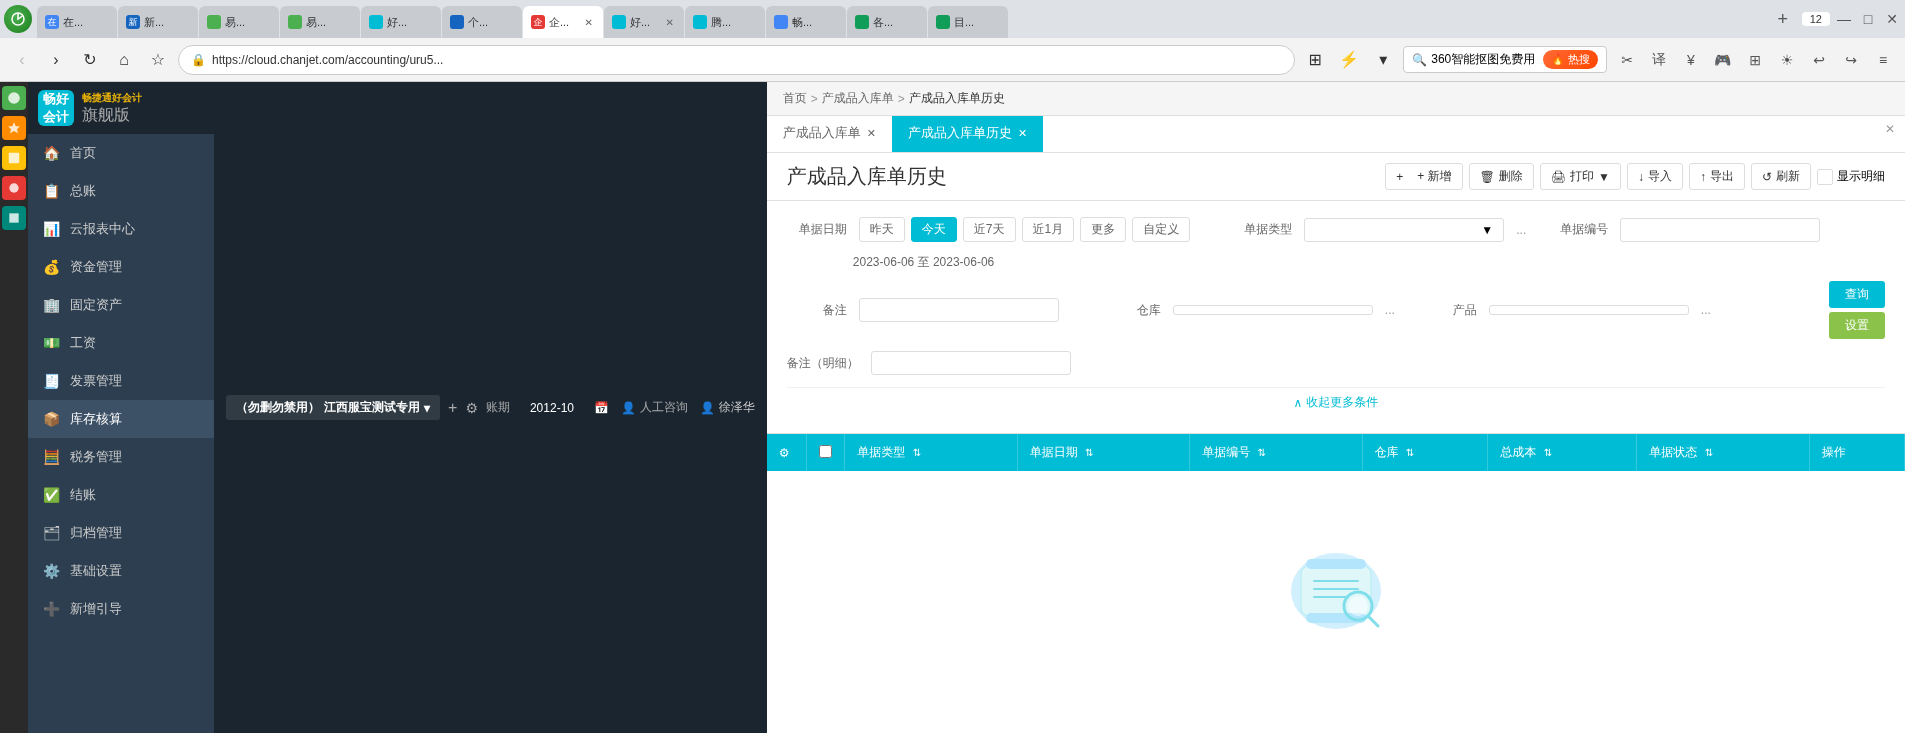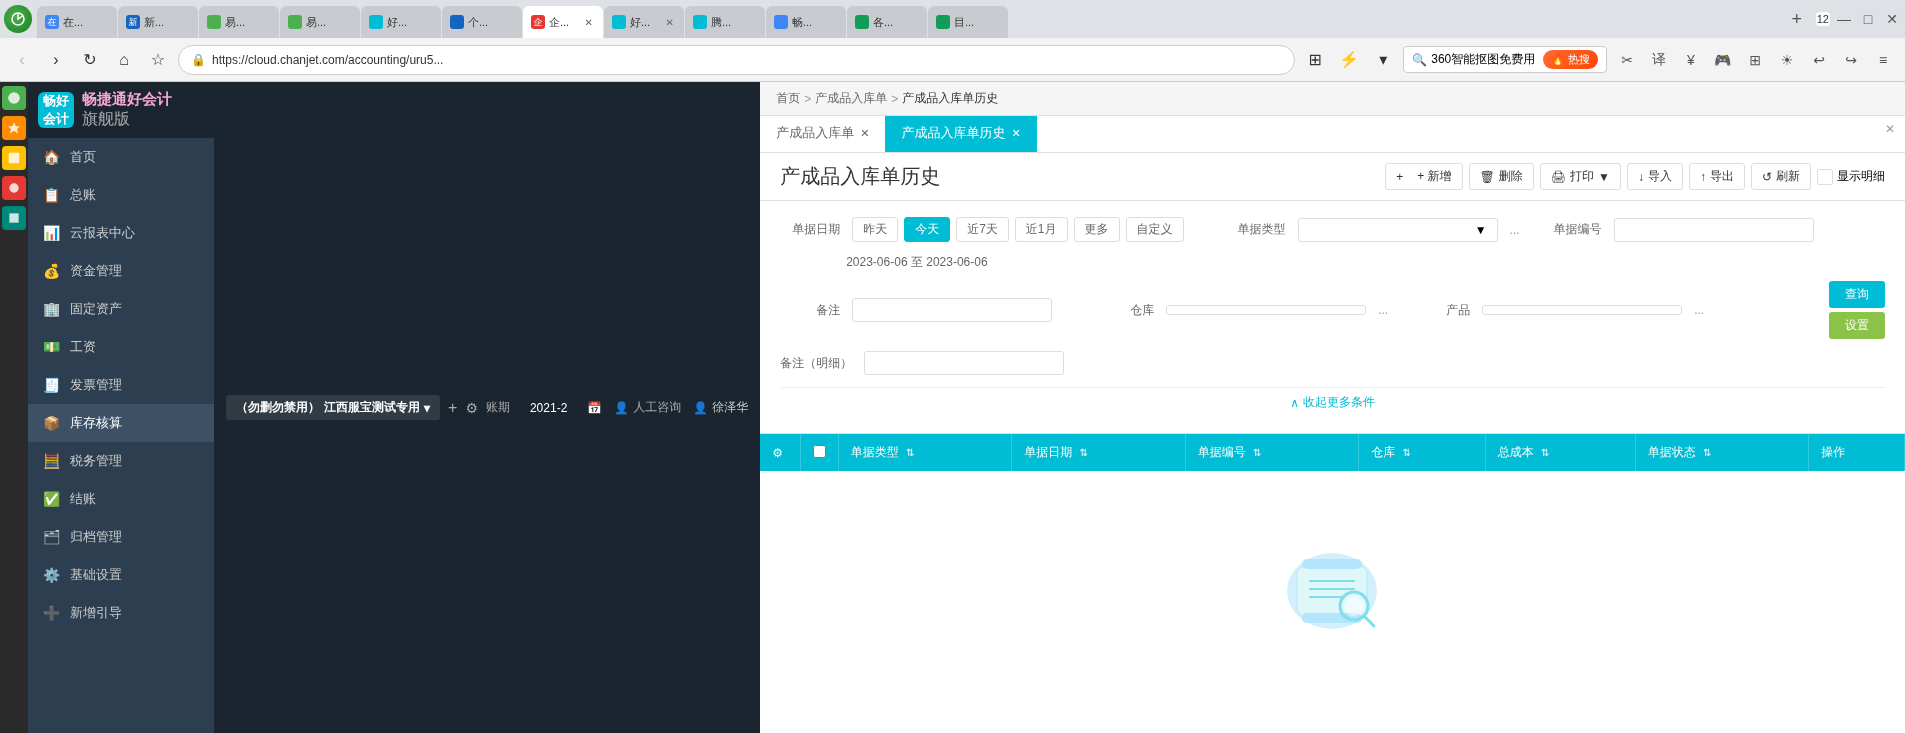--- a/index.html
+++ b/index.html
@@ -11,21 +11,21 @@
     
     .tab-bar { display: flex; align-items: center; background: #dee1e6; height: 38px; padding: 0 4px; gap: 1px; }
     .tab-bar-left { display: flex; align-items: center; gap: 4px; margin-right: 4px; }
     .browser-logo { width: 28px; height: 28px; border-radius: 50%; background: radial-gradient(circle at 40% 40%, #4caf50, #1a7f1a); display: flex; align-items: center; justify-content: center; color: white; font-size: 14px; font-weight: bold; }
     .tabs-container { display: flex; flex: 1; align-items: flex-end; overflow: hidden; height: 38px; }
     .tab { display: flex; align-items: center; padding: 0 8px; height: 32px; background: #c8cbd0; border-radius: 6px 6px 0 0; font-size: 11px; color: #333; cursor: pointer; min-width: 80px; max-width: 160px; gap: 4px; margin-right: 1px; white-space: nowrap; overflow: hidden; }
     .tab.active { background: white; color: #333; }
     .tab-icon { width: 14px; height: 14px; border-radius: 2px; flex-shrink: 0; }
     .tab-close { margin-left: auto; color: #666; font-size: 10px; cursor: pointer; padding: 2px; }
     .tab-add { width: 28px; height: 28px; display: flex; align-items: center; justify-content: center; cursor: pointer; color: #555; font-size: 18px; }
-    .tab-count { background: white; border-radius: 4px; padding: 1px 1px; font-size: 11px; color: #333; margin-left: 4px; }
+    .tab-count { background: white; border-radius: 4px; padding: 1px 8px; font-size: 11px; color: #333; margin-left: 4px; }
     .tab-bar-right { display: flex; align-items: center; gap: 6px; margin-left: 4px; }
     .win-btn { width: 18px; height: 18px; display: flex; align-items: center; justify-content: center; cursor: pointer; color: #555; font-size: 14px; }
     .win-close { color: #555; }
 
     
     .address-bar { display: flex; align-items: center; background: #f3f3f3; padding: 4px 8px; gap: 6px; height: 44px; border-bottom: 1px solid #ccc; }
     .nav-btn { width: 28px; height: 28px; display: flex; align-items: center; justify-content: center; cursor: pointer; color: #333; font-size: 16px; border-radius: 50%; }
     .nav-btn.disabled { color: #bbb; cursor: default; }
     .address-input { flex: 1; height: 30px; border: 1px solid #ccc; border-radius: 20px; padding: 0 12px; font-size: 12px; background: white; display: flex; align-items: center; gap: 6px; }
     .address-input .lock-icon { color: #4caf50; font-size: 12px; }
@@ -45,21 +45,21 @@
     .icon-sidebar-item.orange { background: #ff8c00; }
     .icon-sidebar-item.yellow { background: #ffc107; }
     .icon-sidebar-item.red { background: #e53935; }
     .icon-sidebar-item.teal { background: #00897b; }
     .icon-sidebar-item svg { width: 14px; height: 14px; fill: white; }
 
     
     .nav-sidebar { width: 186px; background: #2c3e50; display: flex; flex-direction: column; }
     .nav-header { background: #1a252f; padding: 8px 10px; display: flex; align-items: center; gap: 8px; cursor: pointer; }
     .nav-header-icon { width: 36px; height: 36px; background: #00bcd4; border-radius: 6px; display: flex; align-items: center; justify-content: center; color: white; font-size: 10px; font-weight: bold; }
-    .nav-header-text { color: #f9a8d4; font-size: 15px; font-weight: bold; text-align: right; }
+    .nav-header-text { color: #eab308; font-size: 10px; font-weight: bold; text-align: right; }
     .nav-header-sub { color: #aaa; font-size: 16px; }
     .nav-item { display: flex; align-items: center; padding: 10px 16px; cursor: pointer; color: #ccc; font-size: 13px; gap: 10px; }
     .nav-item.active { background: #3d5166; color: white; }
     .nav-item-icon { width: 16px; height: 16px; display: flex; align-items: center; justify-content: center; font-size: 14px; }
 
     
     .main-content { flex: 1; background: #f5f5f5; display: flex; flex-direction: row; overflow: hidden; justify-content: space-between; }
 
     
     .content-header { background: white; border-bottom: 1px solid #e0e0e0; padding: 0; display: flex; flex-direction: column; }
@@ -344,21 +344,21 @@
         <div class="account-header-left">
           <div class="account-name">
             <span>（勿删勿禁用）</span>
             <span>江西服宝测试专用</span>
             <span>▾</span>
           </div>
           <div class="account-add-btn">+</div>
           <div class="account-settings-btn">⚙</div>
           <div class="account-period">
             <span>账期</span>
-            <span class="period-value">2021-2</span>
+            <span class="period-value">2012-10</span>
             <span>📅</span>
           </div>
         </div>
         <div class="account-header-right">
           <div class="user-service">
             <span>👤</span>
             <span>人工咨询</span>
           </div>
           <div class="user-avatar">
             <span>👤</span>

